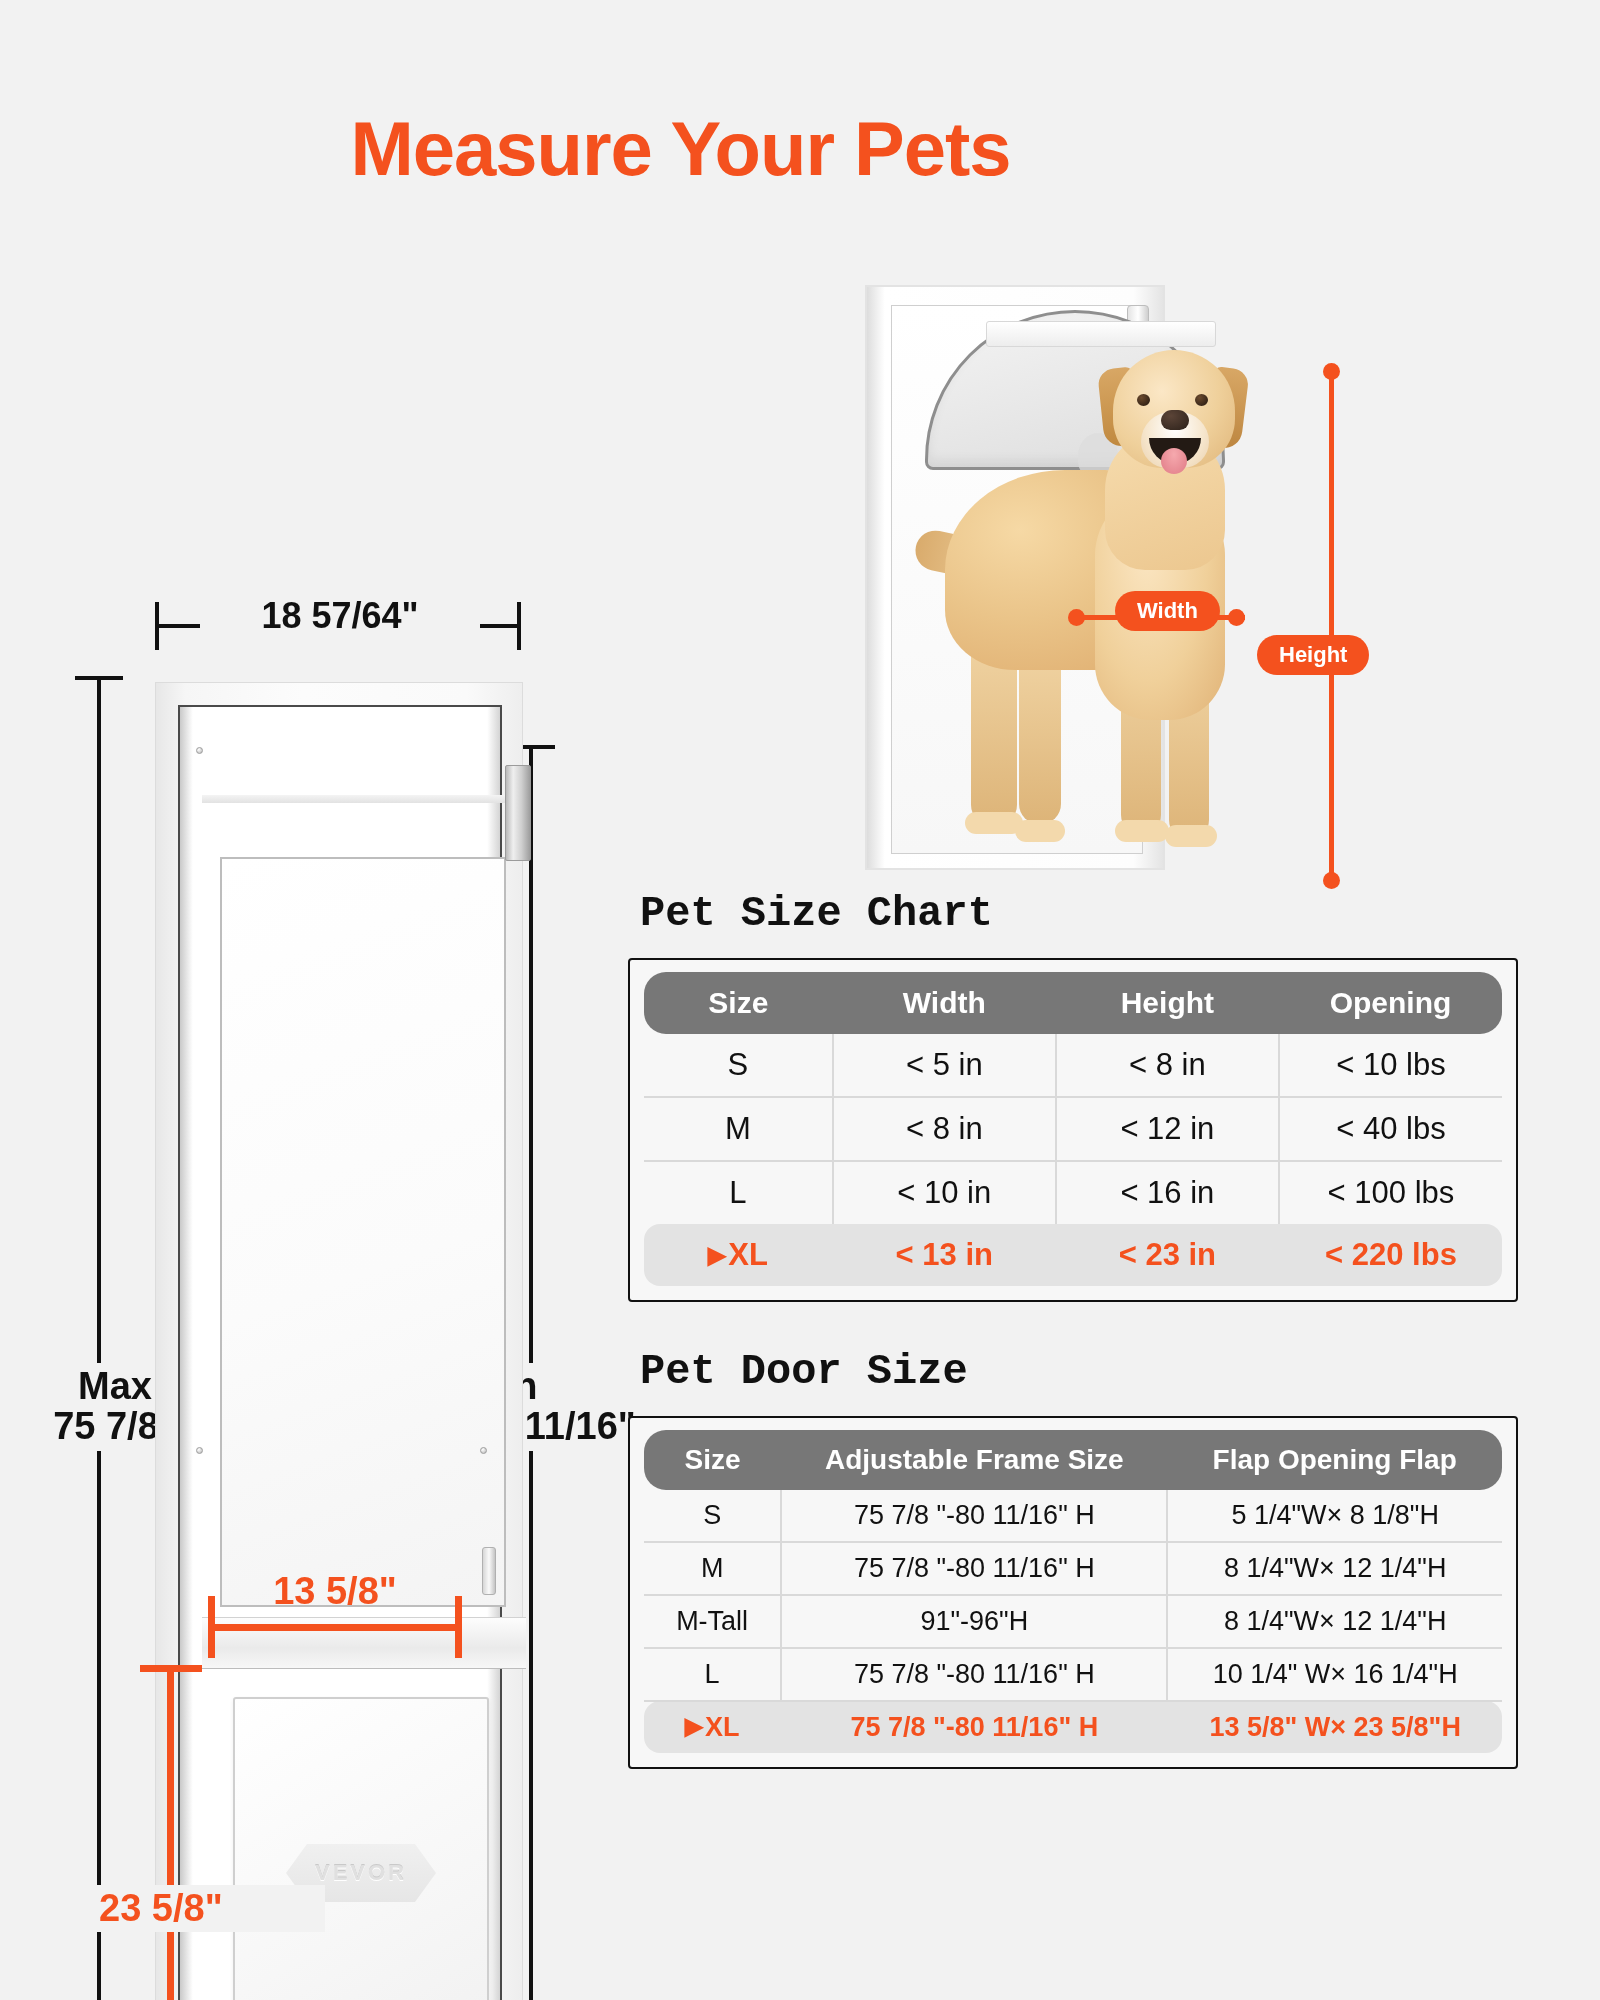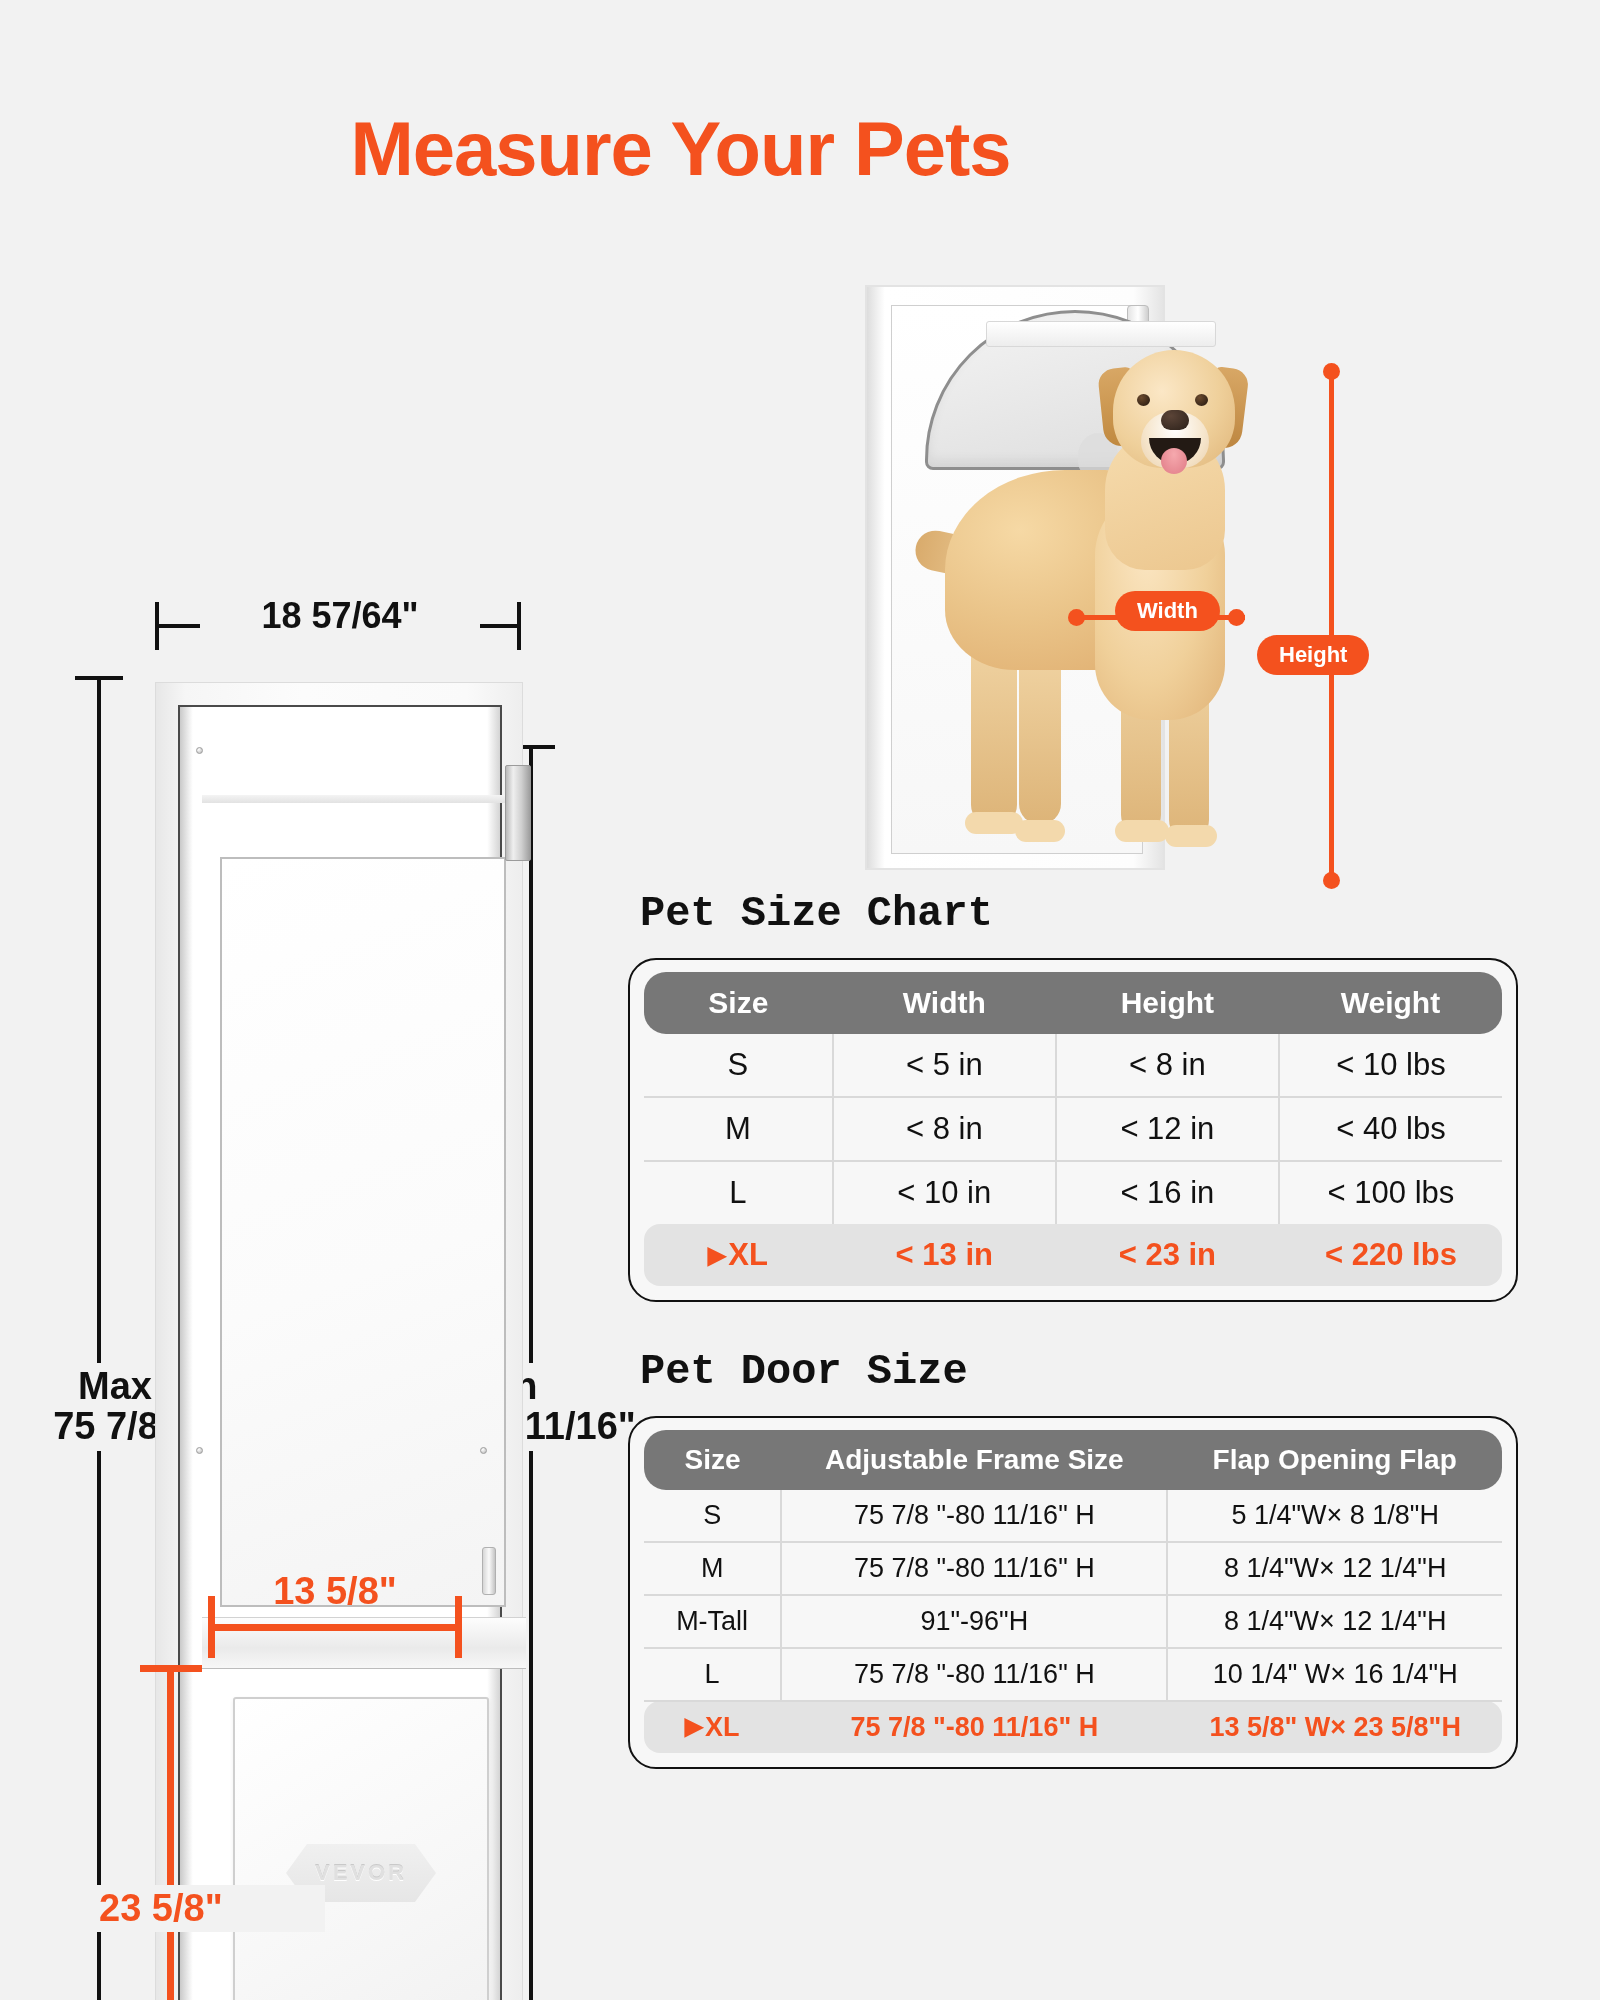--- a/index.html
+++ b/index.html
@@ -249,21 +249,21 @@
   
   .section-title {
     position:absolute; font-size: 42px; font-weight: bold; color:#111;font-family:Liberation Mono, monospace;
   }
   #pet-size-title { left: 640px; top: 890px; }
   #pet-door-title { left: 640px; top: 1348px; }
 
   
   .table-card {
     position:absolute; background:#f7f7f7;
-    border: 2px solid #111; border-radius: 28px;
+    border: 2px solid #111; border-radius: 4px;
     padding: 12px 14px 14px 14px;
   }
   #pet-size-card { left: 628px; top: 958px; width: 890px; }
   #pet-door-card { left: 628px; top: 1416px; width: 890px; }
 
   table { width:100%; border-collapse: collapse; table-layout: fixed; }
   thead th {
     background: #777777; color:#fff;
     font-size: 30px; font-weight: bold; text-align:center;
     padding: 14px 2px;
@@ -405,21 +405,21 @@
           <col style="width:22%">
           <col style="width:26%">
           <col style="width:26%">
           <col style="width:26%">
         </colgroup>
       <thead>
         <tr>
           <th>Size</th>
           <th>Width</th>
           <th>Height</th>
-          <th>Weight</th>
+          <th>Opening</th>
         </tr>
       </thead>
       <tbody>
         <tr>
           <td>S</td>
           <td>&lt; 5 in</td>
           <td>&lt; 8 in</td>
           <td>&lt; 10 lbs</td>
         </tr>
         <tr>

